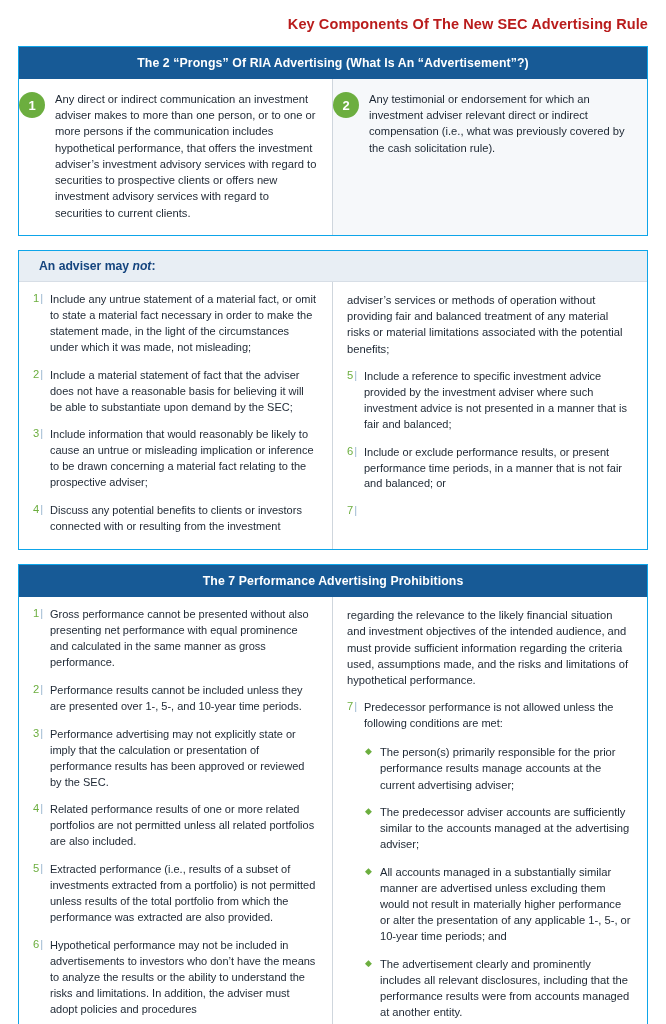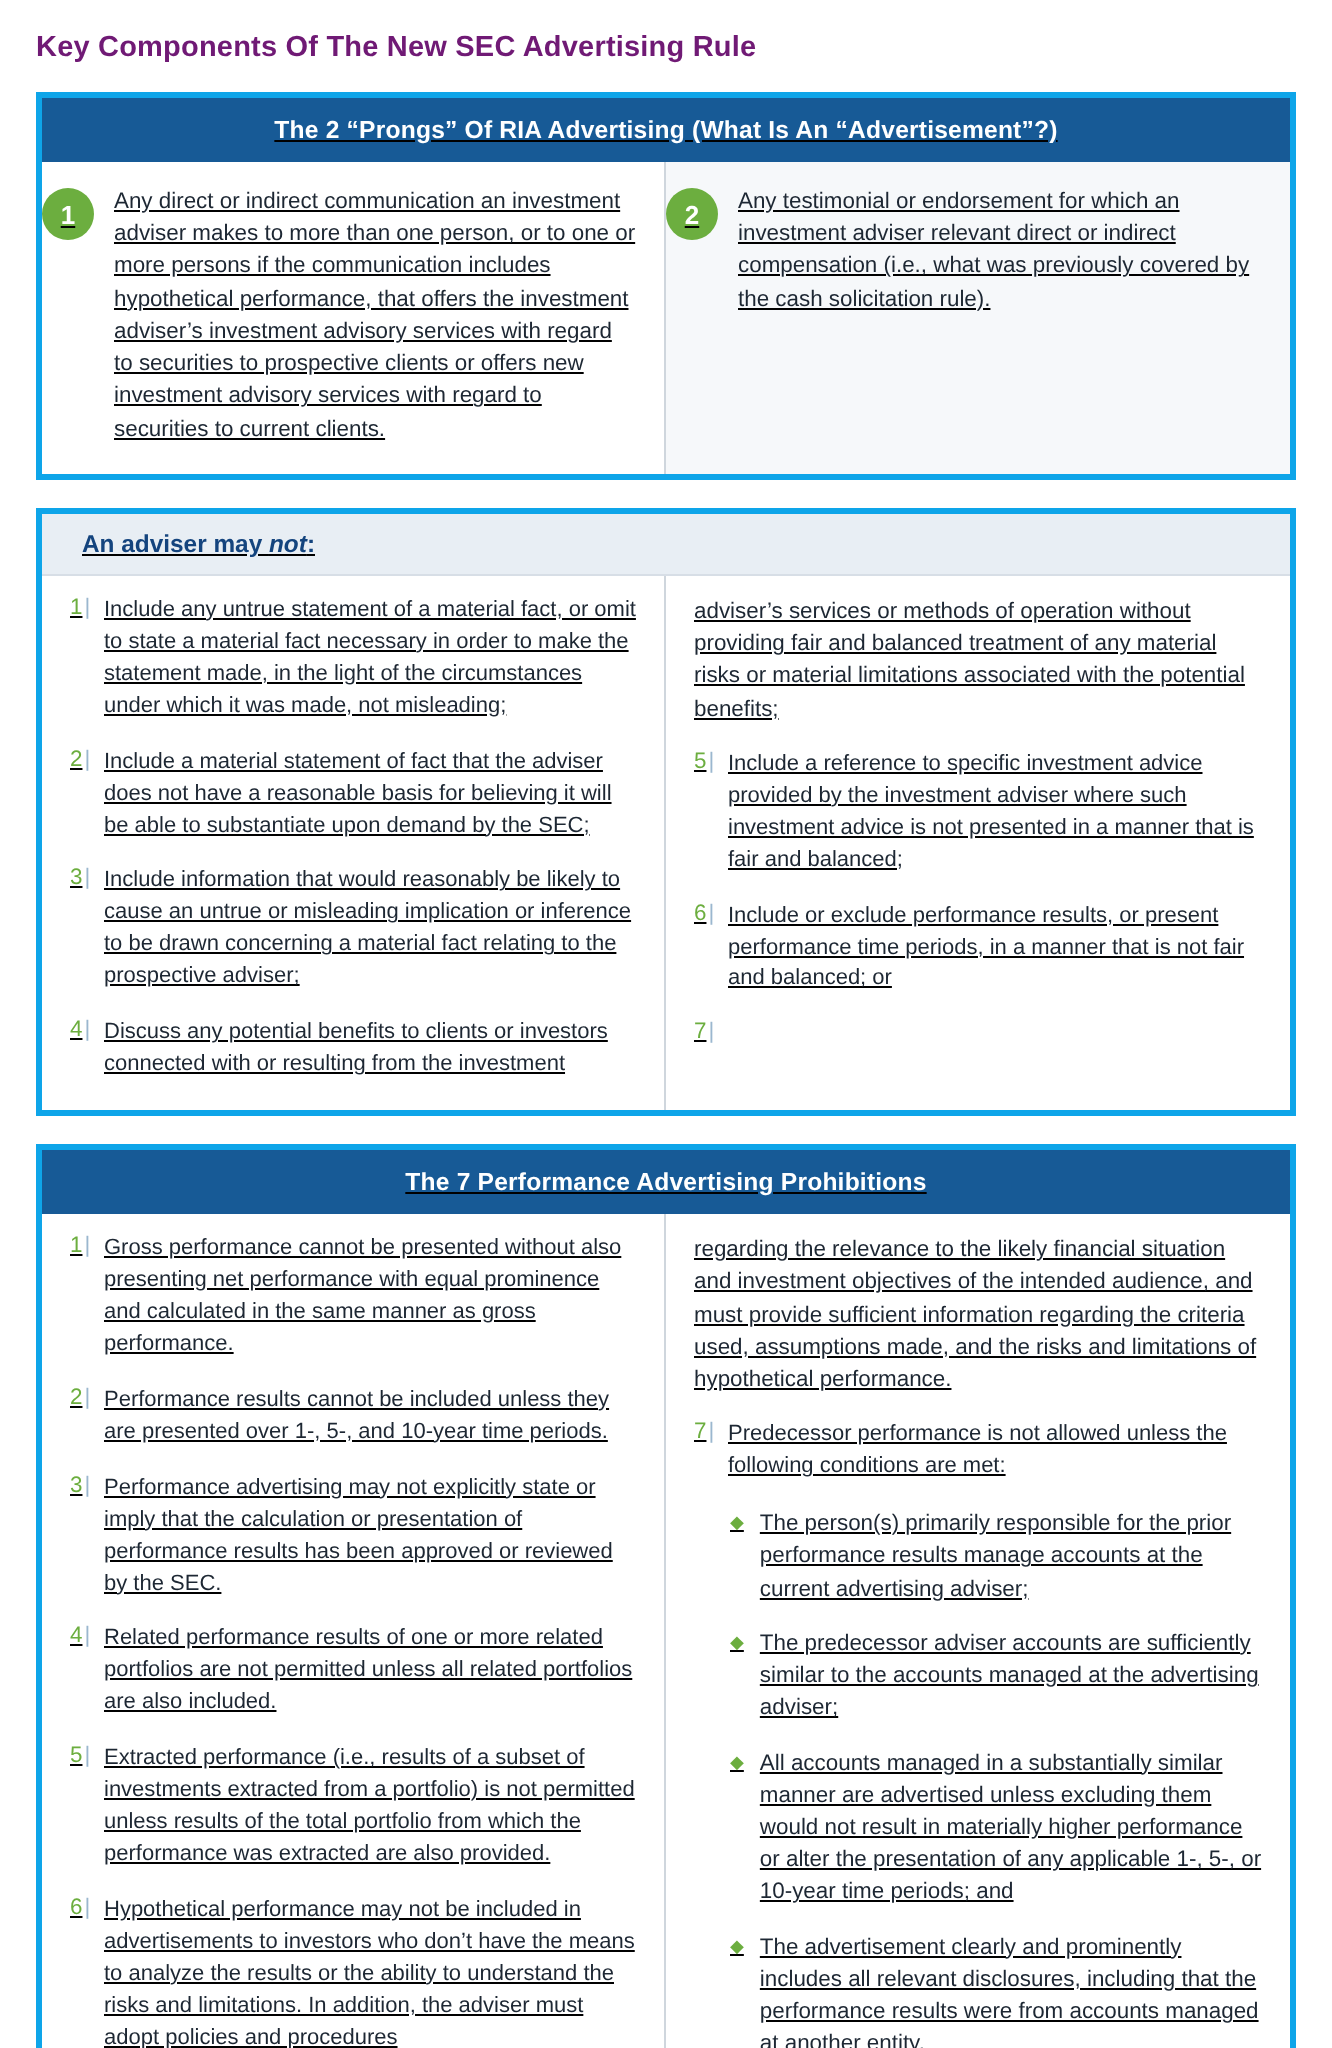--- a/index.html
+++ b/index.html
@@ -9,32 +9,31 @@
     font-family: "Liberation Sans", sans-serif;
   }
   .page {
     width: 666px;
     min-height: 1024px;
     background: #ffffff;
     padding: 10px 18px 6px 18px;
     position: relative;
   }
   .doc-title {
-    text-align: left;
+    text-align: right;
     font-size: 14.5px;
     font-weight: bold;
-    color: #701a75;
+    color: #b91c1c;
     letter-spacing: 0.1px;
     margin: 6px 0 14px 0;
   }
   .panel {
-    border: 3px solid #0ea5e9;
+    border: 1px solid #0ea5e9;
     margin-bottom: 14px;
     background: #ffffff;
-    text-decoration: underline;
   }
   .panel-header {
     background: #175a96;
     color: #ffffff;
     text-align: center;
     font-weight: bold;
     font-size: 12.3px;
     padding: 9px 6px 9px 6px;
     letter-spacing: 0.1px;
   }

